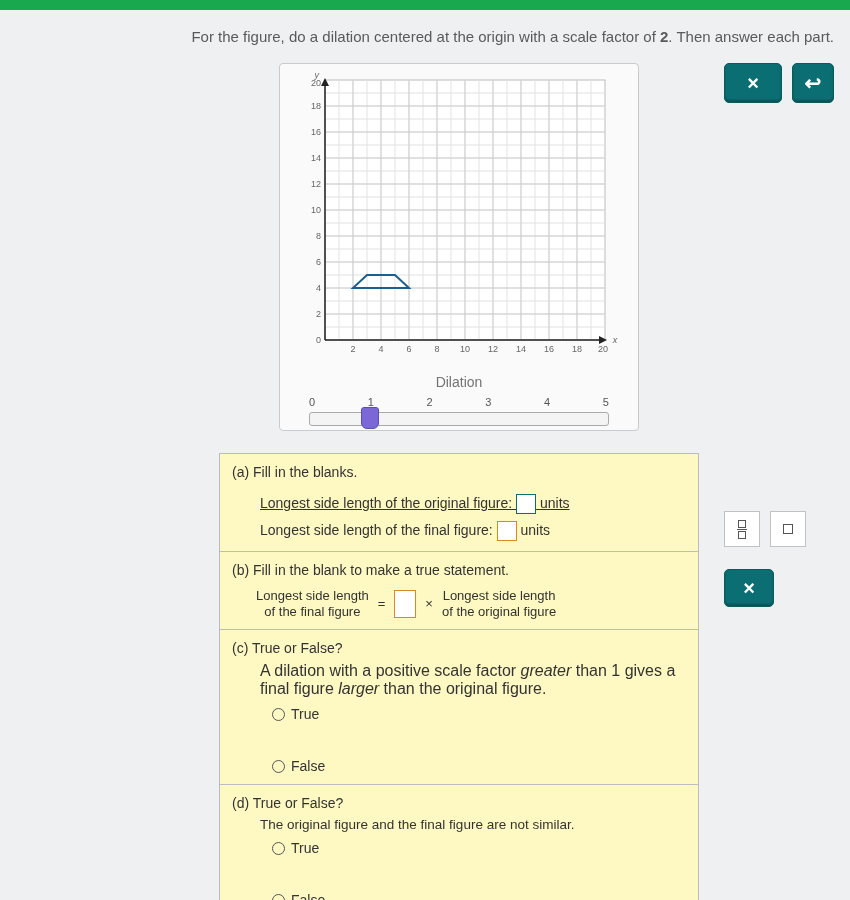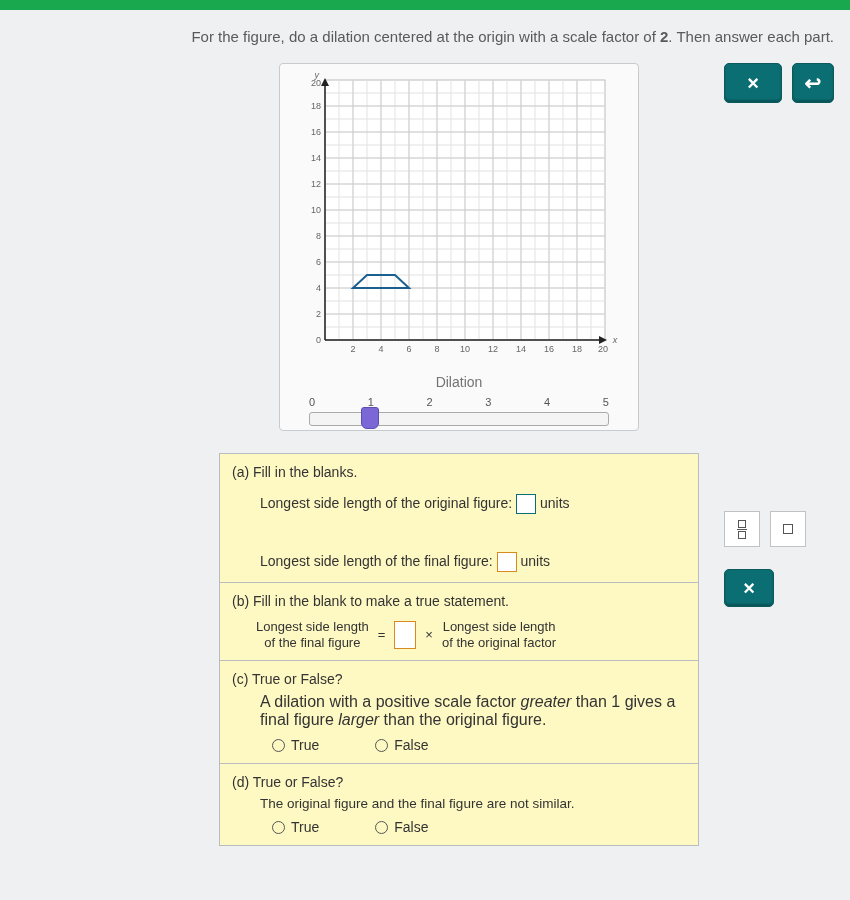--- a/index.html
+++ b/index.html
@@ -119,21 +119,21 @@
     vertical-align:top;
   }
   .sub{padding-left:28px;}
   .inline-input{
     display:inline-block;width:20px;height:20px;border:1.5px solid #0b6e72;
     background:#fff;vertical-align:middle;
   }
   .inline-input.orange{border-color:#d98a1e;}
   .eq-row{display:flex;align-items:center;gap:9px;justify-content:flex-start;padding-left:24px;}
   .eq-col{font-size:13px;text-align:center;line-height:1.2;}
-  .radio-row{padding-left:40px;display:flex;gap:56px;}
+  .radio-row{padding-left:40px;display:flex;gap:36px;flex-direction:column;}
   .radio-item{display:flex;align-items:center;gap:6px;cursor:pointer;}
   .radio{width:13px;height:13px;border:1.5px solid #555;border-radius:50%;}
 </style>
 </head>
 <body>
 
 <div class="topbar"></div>
 
 <div class="container">
 
@@ -269,46 +269,46 @@
             <div class="slider-thumb"></div>
           </div>
         </div>
       </div>
 
       <table class="qtable">
         <tbody>
             <tr>
               <td>
           <div>(a)  Fill in the blanks.</div>
-          <div class="sub" style="margin-top:14px;">
+          <div class="sub" style="margin-top:14px;text-decoration:underline;">
             <span>Longest side length of the original figure: </span>
             <span class="inline-input"></span>
             <span> units</span>
           </div>
-          <div class="sub" style="margin-top:38px;">
+          <div class="sub" style="margin-top:7px;">
             <span>Longest side length of the final figure: </span>
             <span class="inline-input orange"></span>
             <span> units</span>
           </div>
         </td>
             </tr>
         <tr>
               <td>
           <div>(b)  Fill in the blank to make a true statement.</div>
           <div class="eq-row" style="margin-top:10px;">
             <div class="eq-col">
               <div>Longest side length</div>
               <div>of the final figure</div>
             </div>
             <div class="eq-col">=</div>
             <span class="inline-input orange" style="width:22px;height:28px;"></span>
             <div class="eq-col">×</div>
             <div class="eq-col">
               <div>Longest side length</div>
-              <div>of the original factor</div>
+              <div>of the original figure</div>
             </div>
           </div>
         </td>
             </tr>
         <tr>
               <td>
           <div>(c)  True or False?</div>
           <div class="sub" style="margin-top:6px;font-size:16px;">
             <span>A dilation with a positive scale factor <i>greater</i> than 1 gives a final figure <i>larger</i> than the original figure.</span>
           </div>

